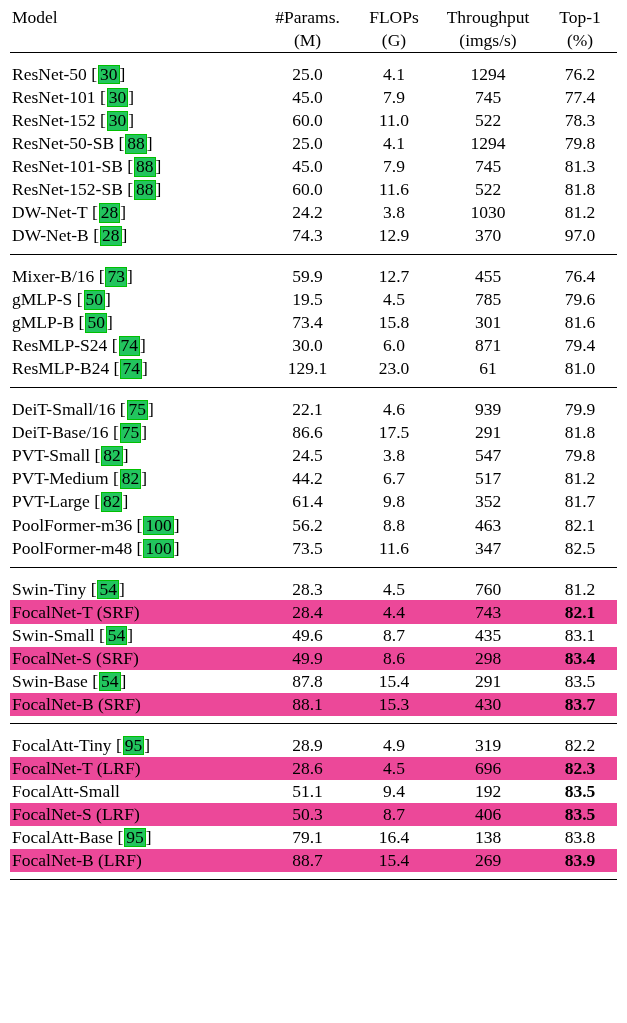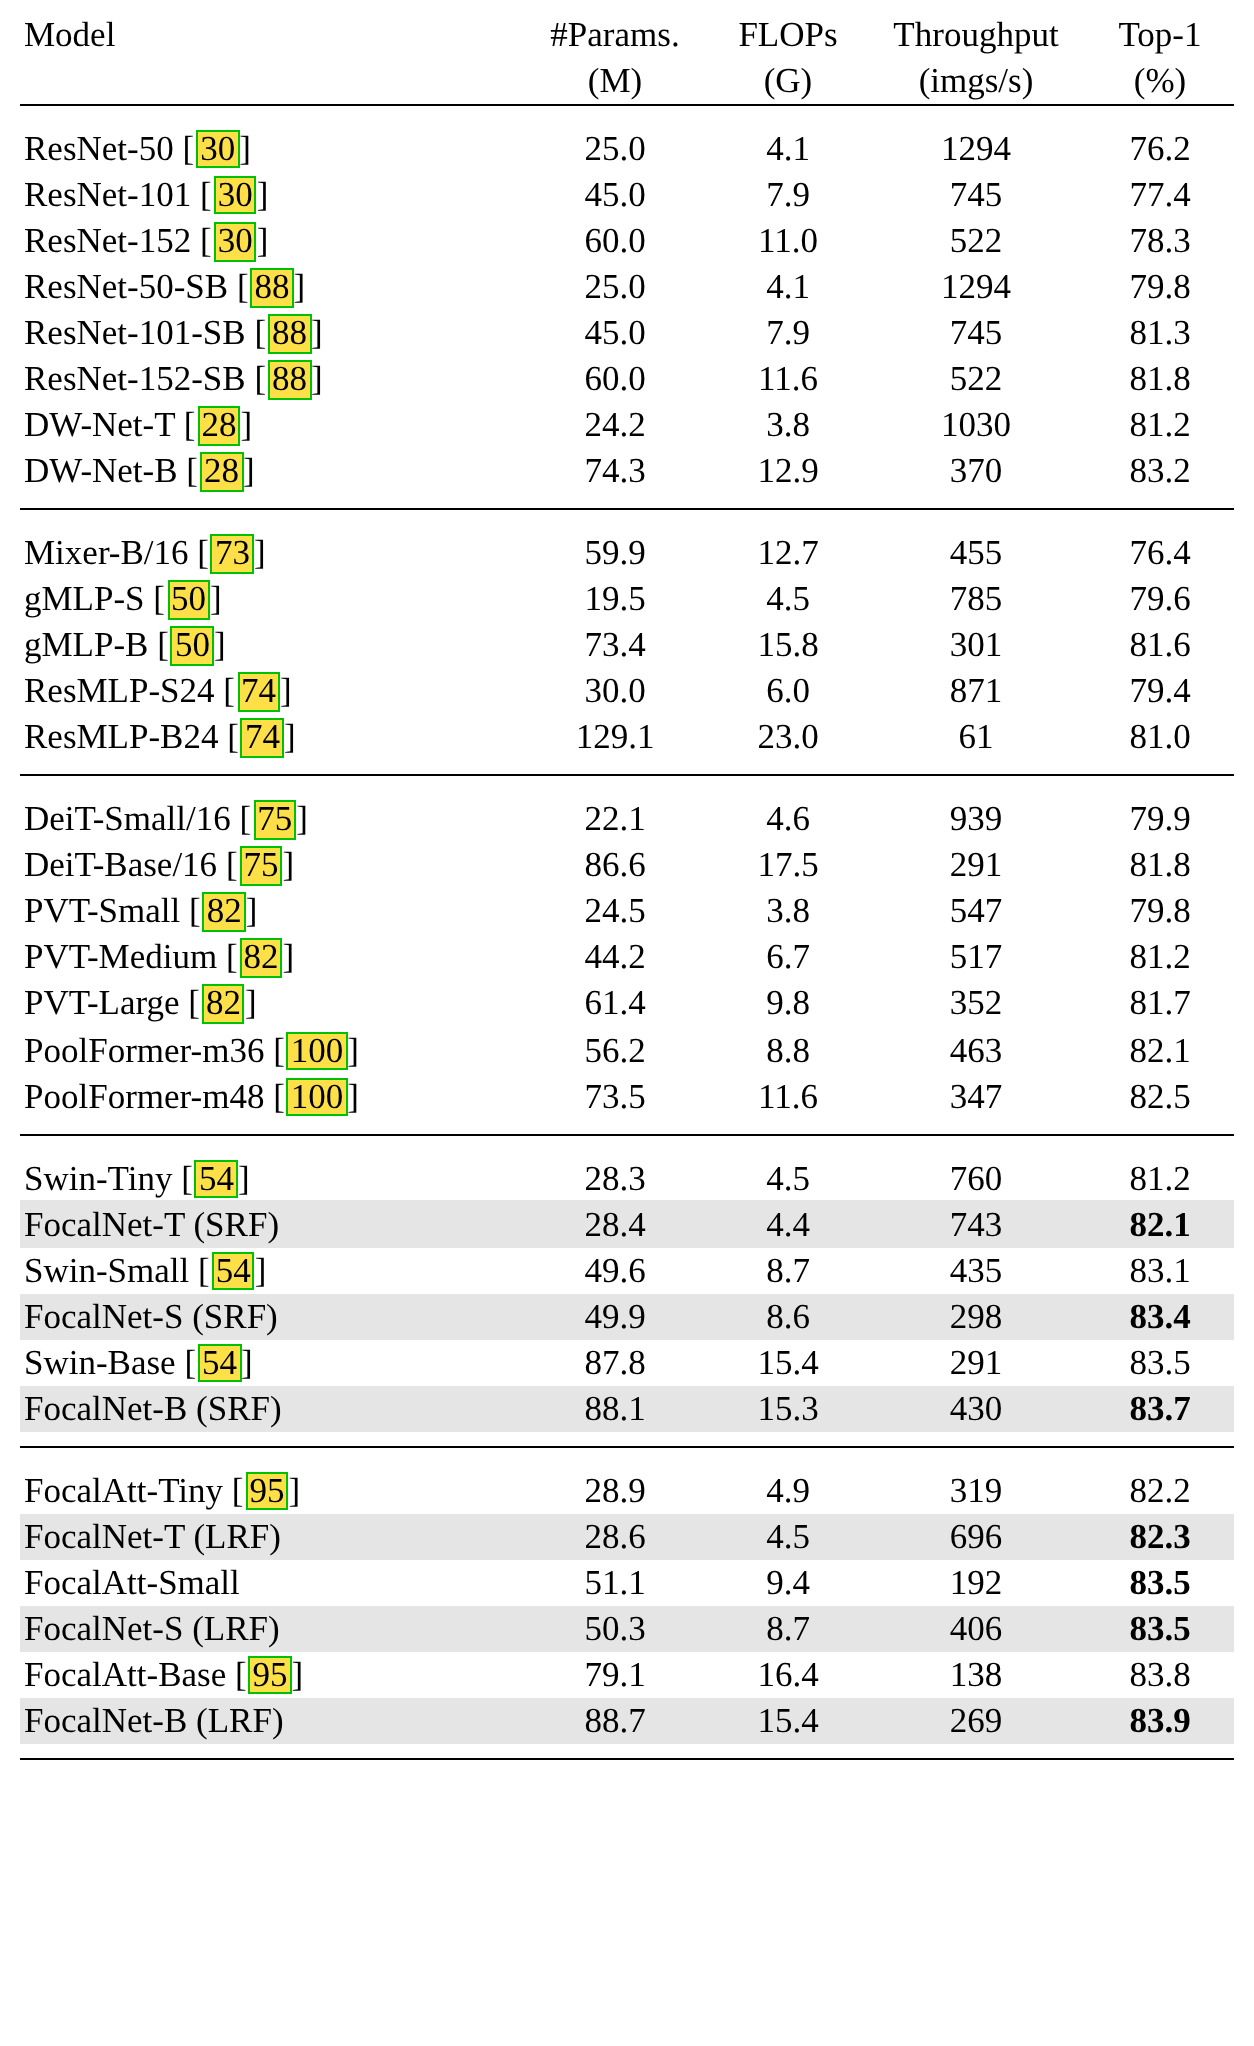--- a/index.html
+++ b/index.html
@@ -72,28 +72,28 @@
     padding-top: 0;
     height: 0;
     font-size: 0;
     line-height: 0;
   }
   .spacer-above td { height: 5px; font-size: 0; line-height: 0; padding: 0; }
   .spacer-below td { height: 5px; font-size: 0; line-height: 0; padding: 0; }
 
   .cite {
     display: inline-block;
-    background: #fde047;
+    background: #22c55e;
     border: 1.6px solid #00c000;
     padding: 0 1px;
     margin: 0 0 0 1px;
     line-height: 1.0;
   }
   .bracket { letter-spacing: 0; }
-  tr.shaded td { background: #e5e5e5; }
+  tr.shaded td { background: #ec4899; }
   .bold { font-weight: bold; }
 </style>
 </head>
 <body>
 
 <div id="table-wrap">
   <table class="results">
     <colgroup>
       <col class="c-model">
       <col class="c-params">
@@ -170,21 +170,21 @@
           <td class="num">24.2</td>
           <td class="num">3.8</td>
           <td class="num">1030</td>
           <td class="num">81.2</td>
         </tr>
         <tr>
           <td class="model"><span>DW-Net-B</span> <span class="bracket">[</span><span class="cite">28</span><span class="bracket">]</span></td>
           <td class="num">74.3</td>
           <td class="num">12.9</td>
           <td class="num">370</td>
-          <td class="num">83.2</td>
+          <td class="num">97.0</td>
         </tr>
         <tr class="spacer-above">
           <td colspan="5"></td>
         </tr>
         <tr class="rule">
           <td colspan="5"></td>
         </tr>
         <tr class="spacer-below">
           <td colspan="5"></td>
         </tr>

